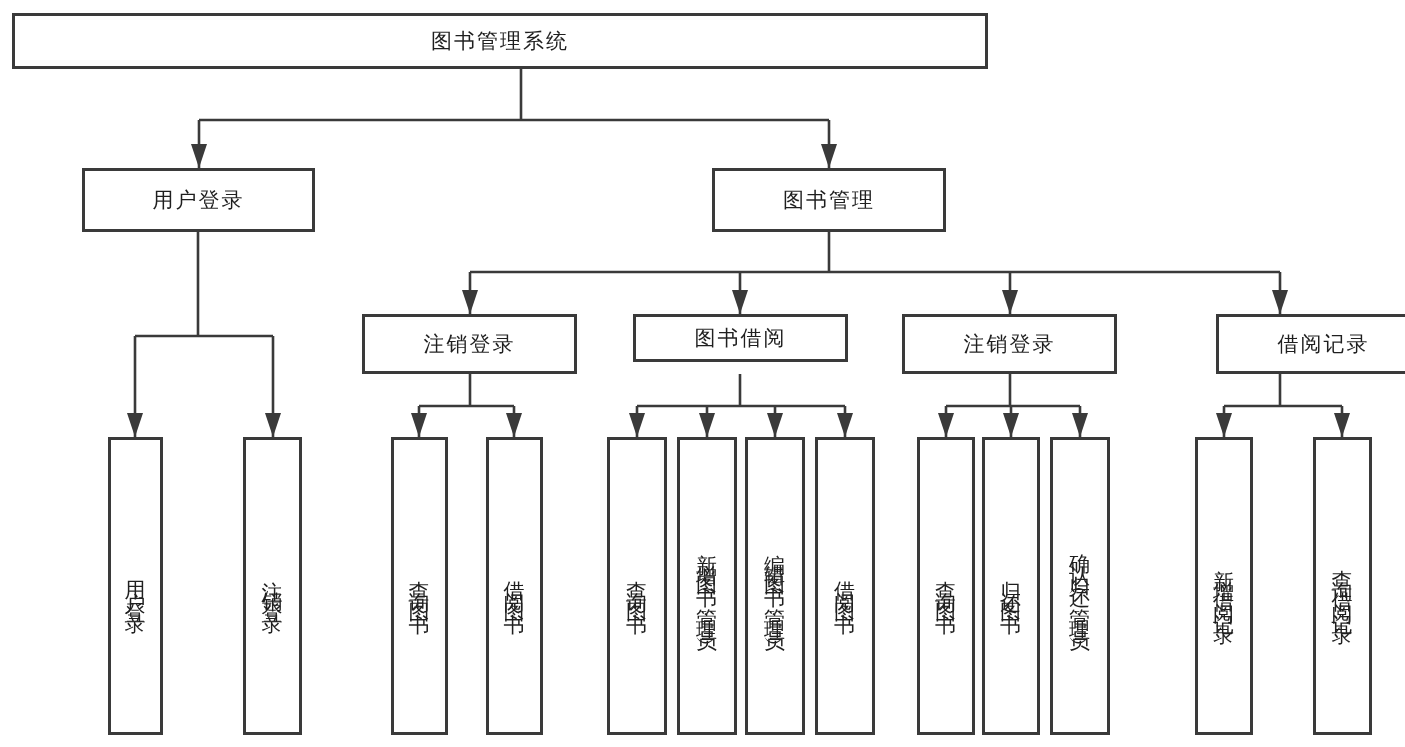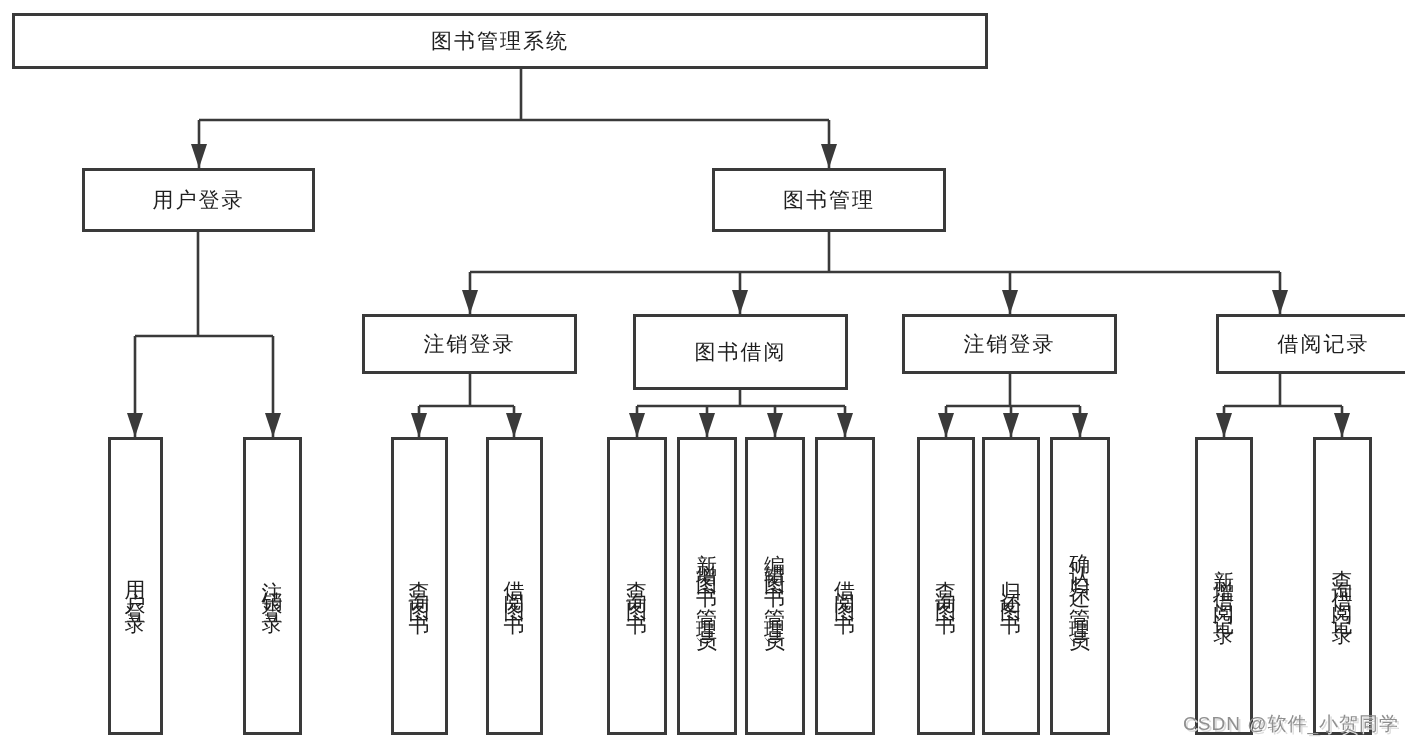--- a/index.html
+++ b/index.html
@@ -102,21 +102,21 @@
     <path class="wire" marker-end="url(#arr)" d="M1224,406 V437" stroke="#3a3a3a"></path>
     <path class="wire" marker-end="url(#arr)" d="M1342,406 V437" stroke="#3a3a3a"></path>
   </svg>
 
   <div class="node hbox" style="left:12px; top:13px; width:976px; height:56px;">图书管理系统</div>
 
   <div class="node hbox" style="left:82px; top:168px; width:233px; height:64px;">用户登录</div>
   <div class="node hbox" style="left:712px; top:168px; width:234px; height:64px;">图书管理</div>
 
   <div class="node hbox" style="left:362px; top:314px; width:215px; height:60px;">注销登录</div>
-  <div class="node hbox" style="left:633px; top:314px; width:215px; height:76px;">图书借阅</div>
+  <div class="node hbox" style="left:633px; top:314px; width:215px; height:48px;">图书借阅</div>
   <div class="node hbox" style="left:902px; top:314px; width:215px; height:60px;">注销登录</div>
   <div class="node hbox" style="left:1172px; top:314px; width:215px; height:60px;margin-left:44px;">借阅记录</div>
 
   <div class="node vbox" style="left:108px; top:437px; width:55px; height:298px;">
     <span>用户登录</span>
   </div>
   <div class="node vbox" style="left:243px; top:437px; width:59px; height:298px;">
     <span>注销登录</span>
   </div>
 
@@ -150,15 +150,14 @@
     <span>确认归还（管理员）</span>
   </div>
 
   <div class="node vbox" style="left:1195px; top:437px; width:58px; height:298px;">
     <span>新增借阅记录</span>
   </div>
   <div class="node vbox" style="left:1313px; top:437px; width:59px; height:298px;">
     <span>查询借阅记录</span>
   </div>
 
-  <div class="watermark">CSDN @软件_小贺同学</div>
 
 </div>
 
 </body></html>

